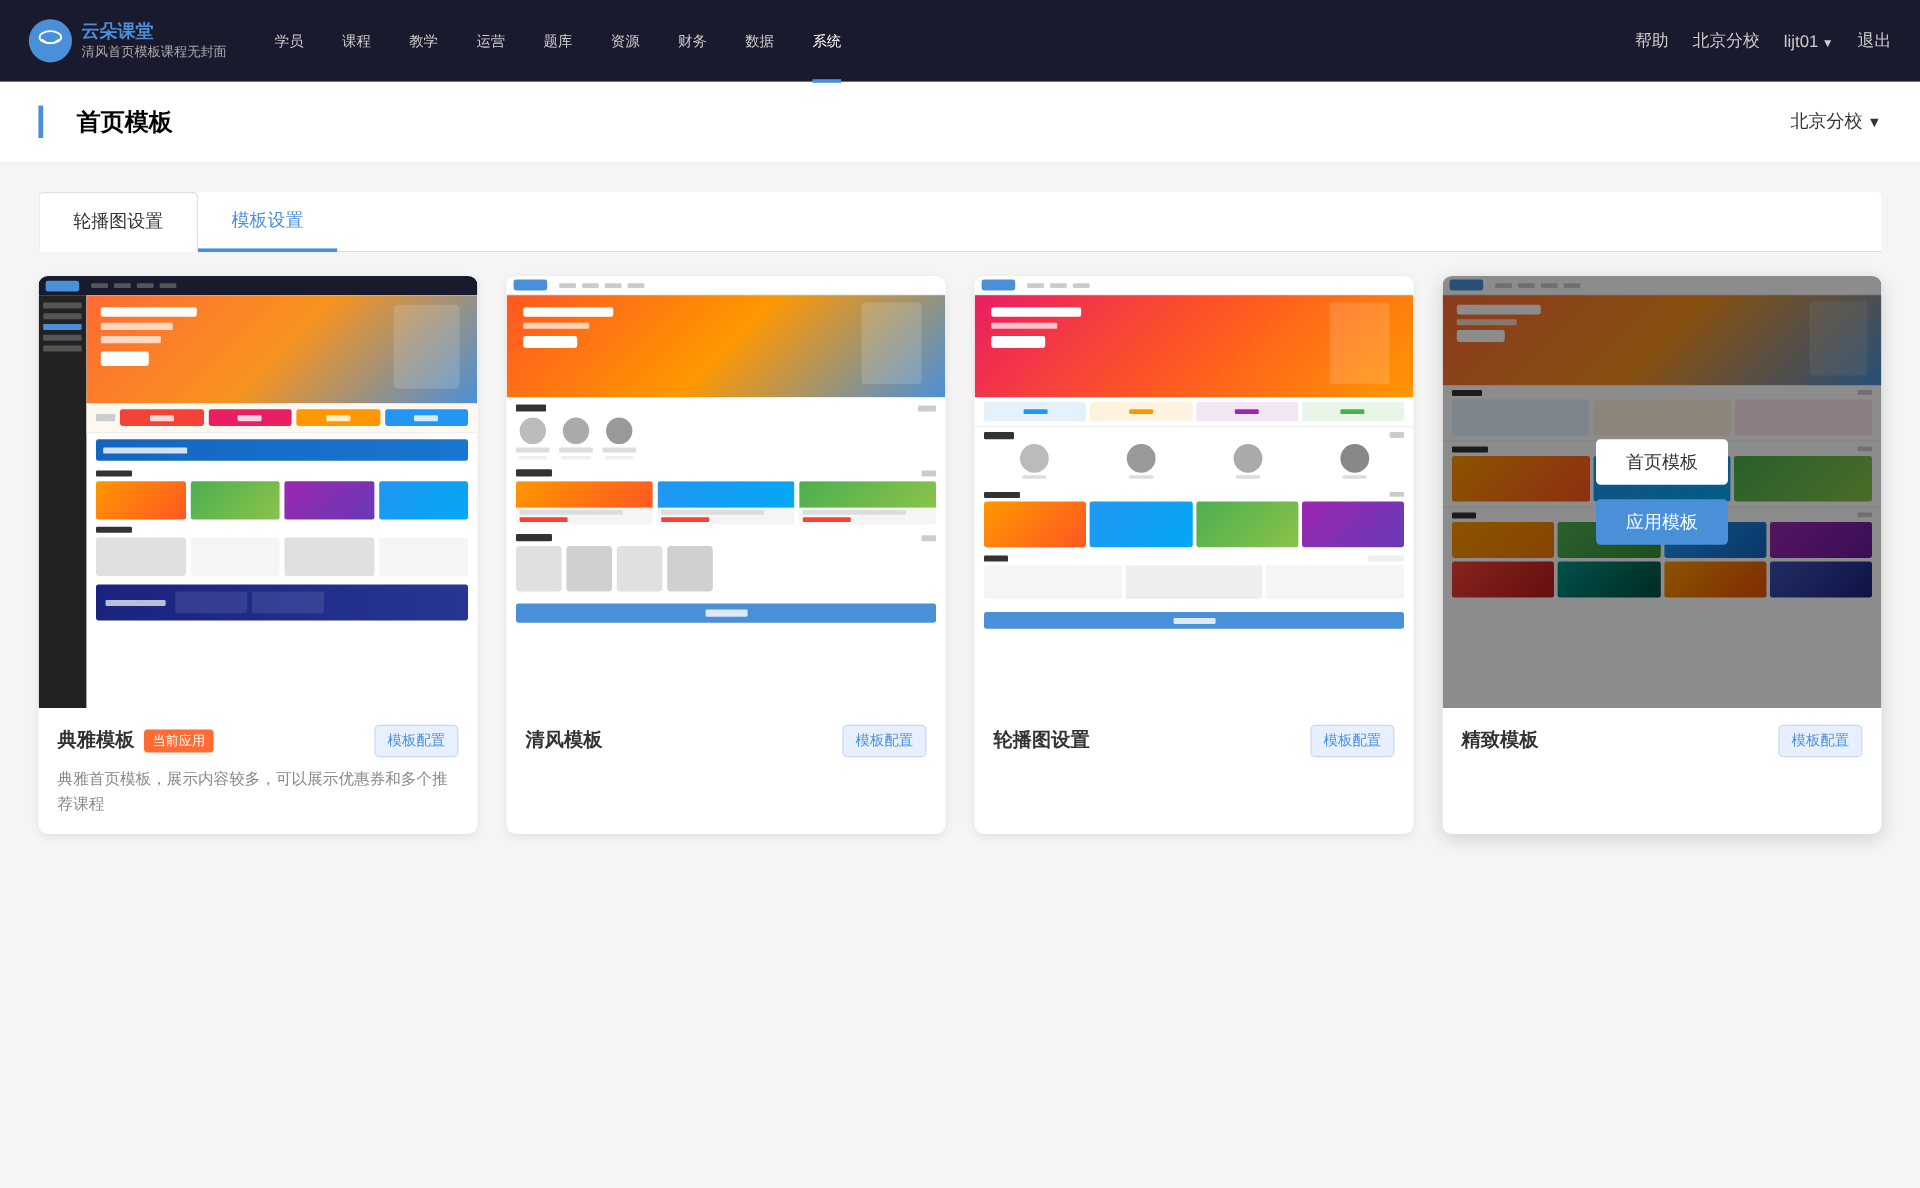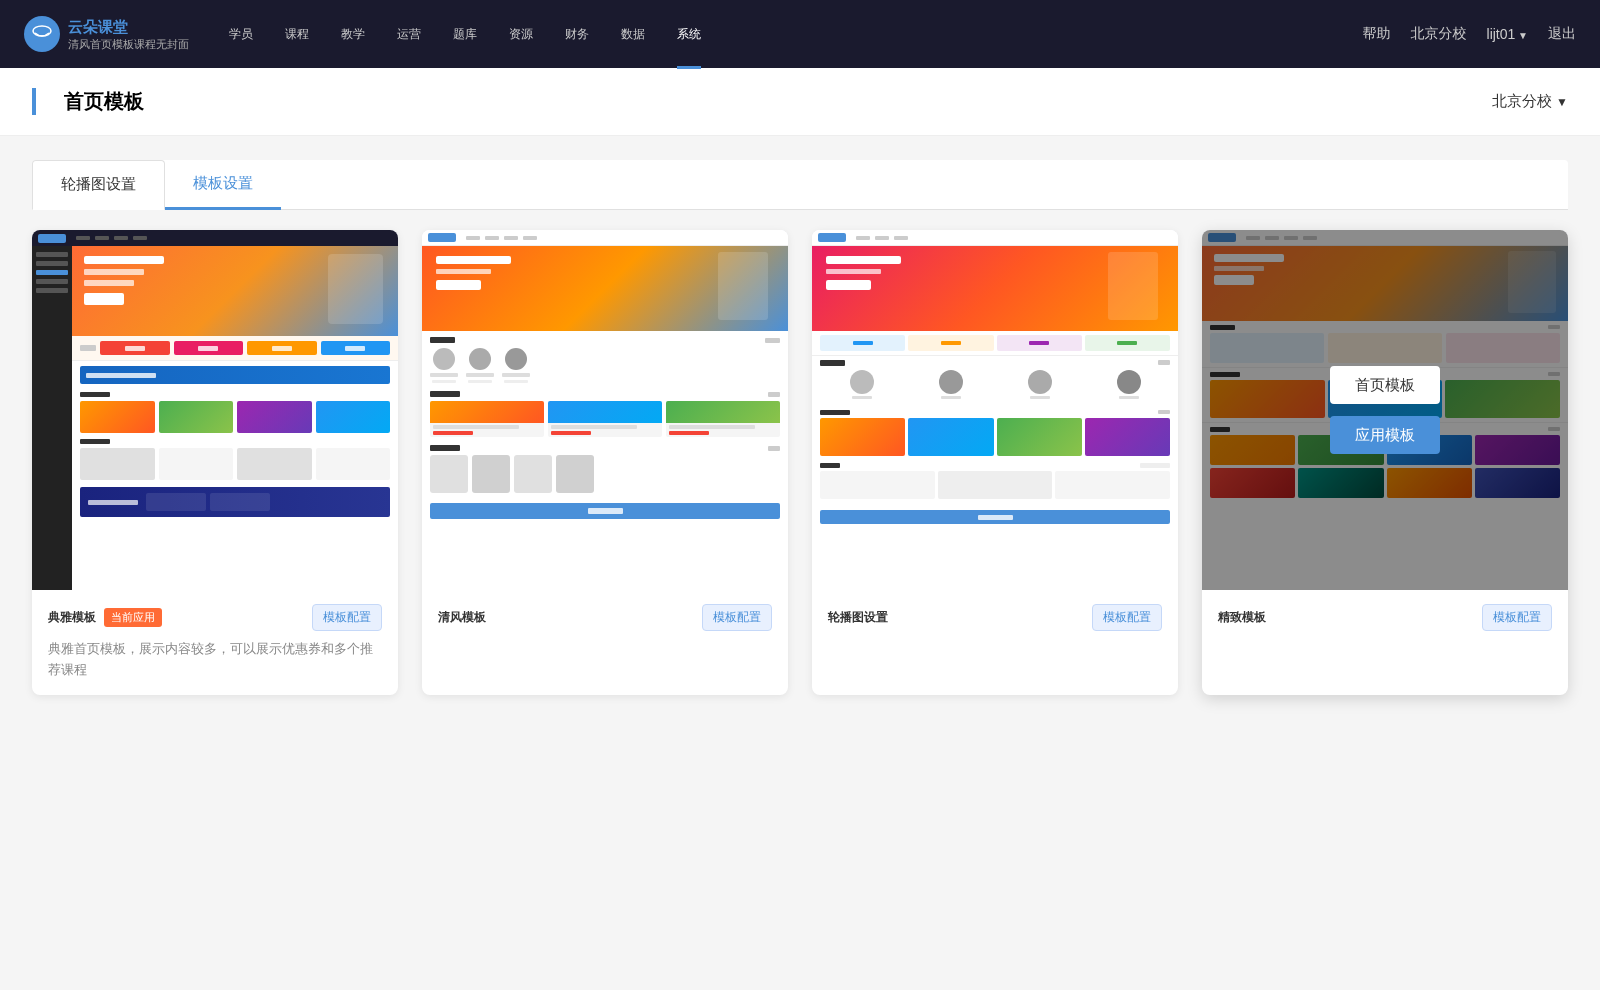--- a/index.html
+++ b/index.html
@@ -213,21 +213,21 @@
       align-items: center;
       justify-content: space-between;
       margin-bottom: 8px;
     }
     .card-name-row {
       display: flex;
       align-items: center;
       gap: 8px;
     }
     .card-name {
-      font-size: 12px;
+      font-size: 16px;
       font-weight: 600;
       color: #333;
     }
     .badge-current {
       background: #ff6b35;
       color: white;
       font-size: 11px;
       padding: 2px 7px;
       border-radius: 3px;
     }

